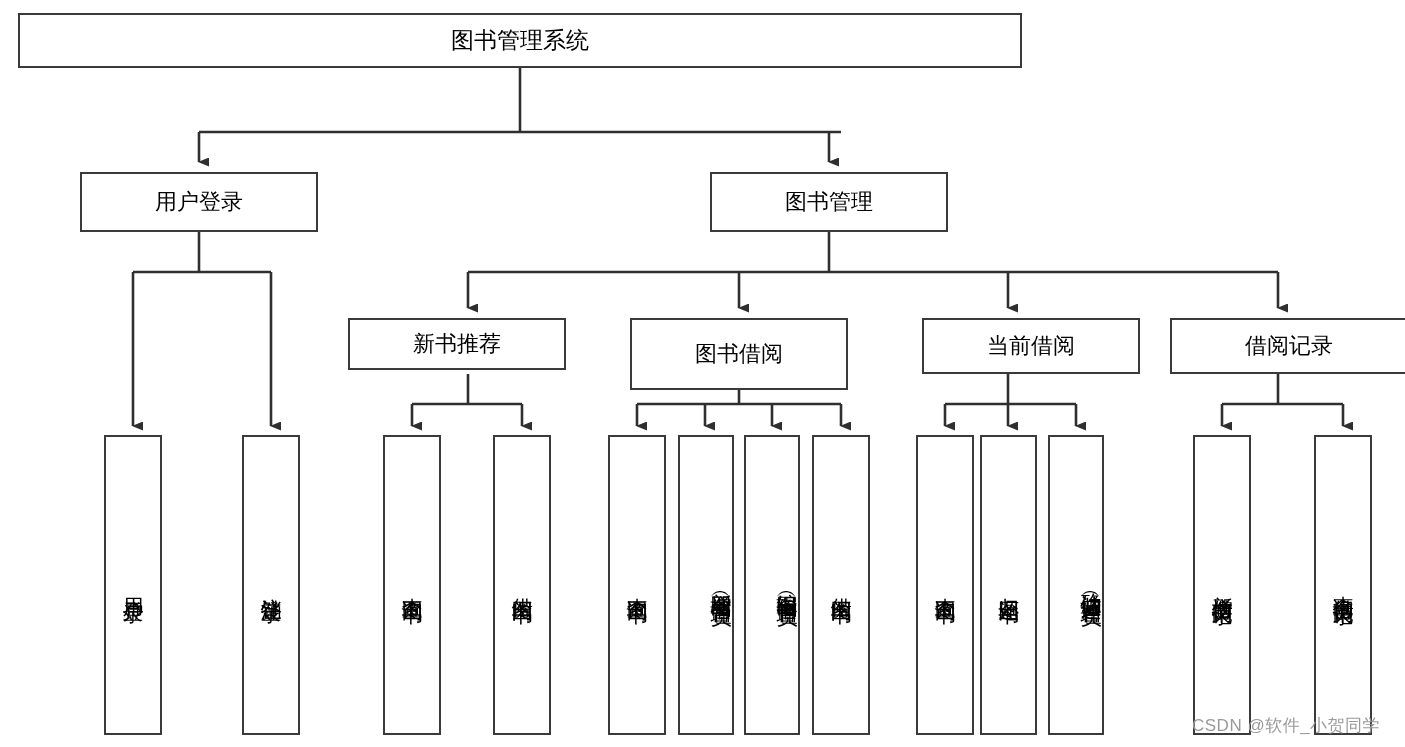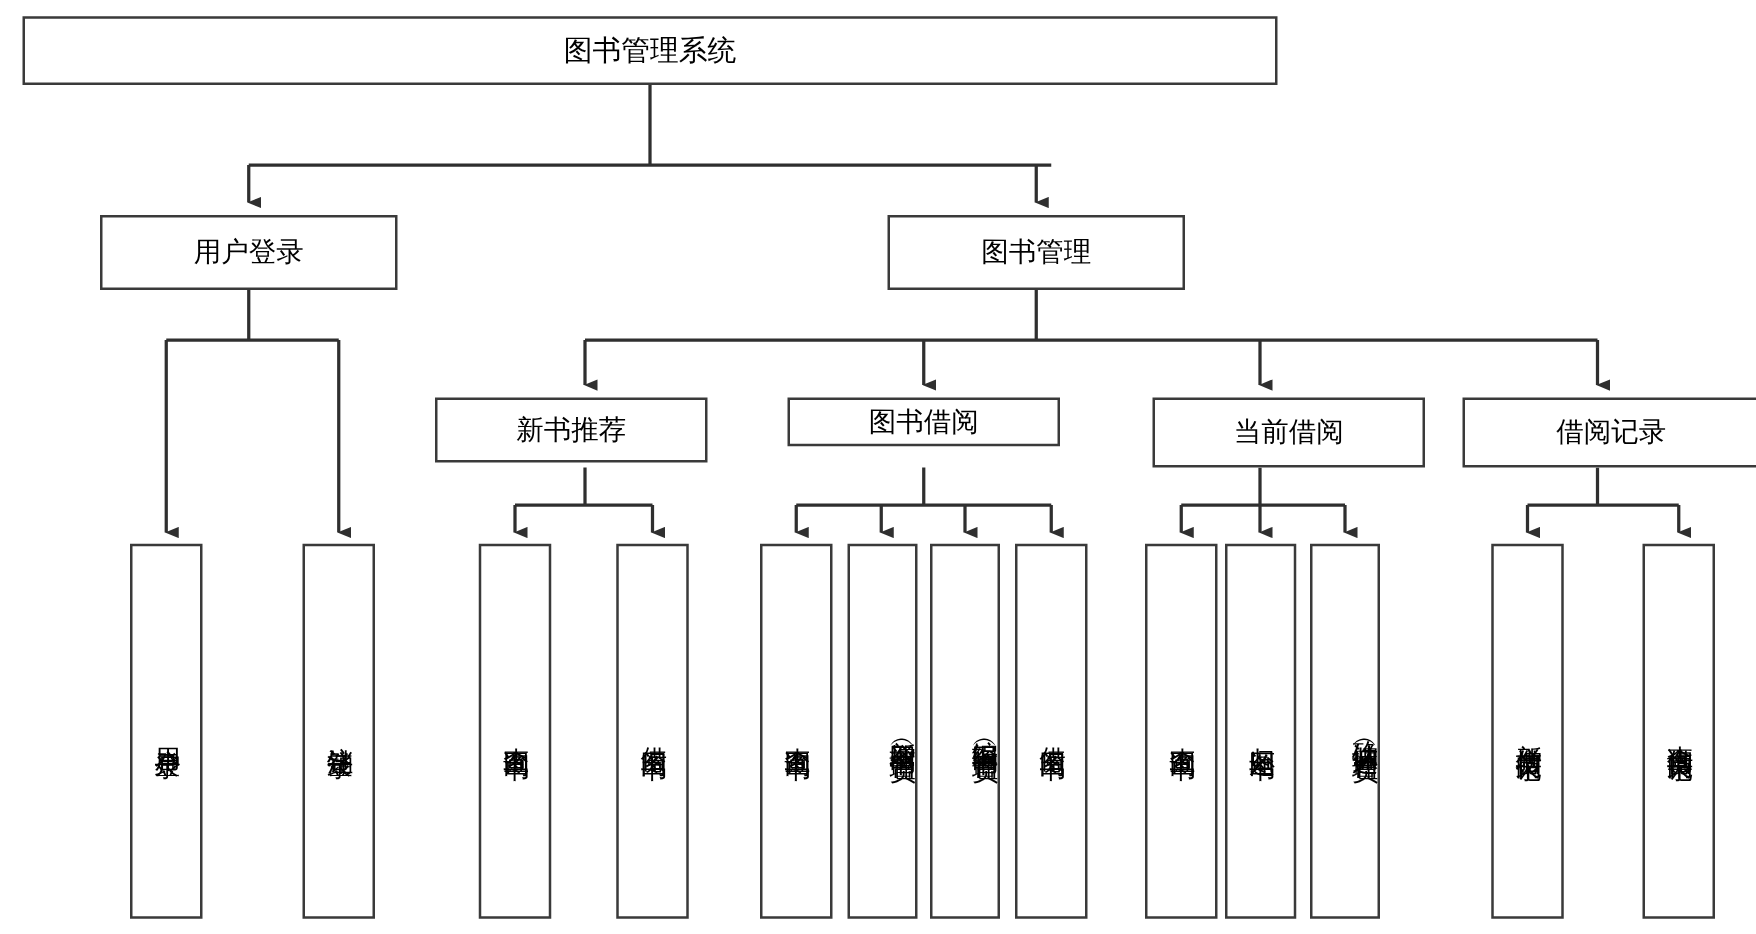--- a/index.html
+++ b/index.html
@@ -130,21 +130,21 @@
   <div class="node branch-node" style="left:80px; top:172px; width:238px; height:60px;">
     <span class="node-label">用户登录</span>
   </div>
   <div class="node branch-node" style="left:710px; top:172px; width:238px; height:60px;">
     <span class="node-label">图书管理</span>
   </div>
 
   <div class="node branch-node" style="left:348px; top:318px; width:218px; height:52px;">
     <span class="node-label">新书推荐</span>
   </div>
-  <div class="node branch-node" style="left:630px; top:318px; width:218px; height:39px;">
+  <div class="node branch-node" style="left:630px; top:318px; width:218px; height:72px;">
     <span class="node-label">图书借阅</span>
   </div>
   <div class="node branch-node" style="left:900px; top:318px; width:218px; height:56px;margin-left:22px;">
     <span class="node-label">当前借阅</span>
   </div>
   <div class="node branch-node" style="left:1170px; top:318px; width:238px; height:56px;">
     <span class="node-label">借阅记录</span>
   </div>
 
   <div class="node leaf-node" style="left:104px; top:435px; width:58px; height:300px;">
@@ -184,14 +184,15 @@
     <span class="node-label">确认归还（管理员）</span>
   </div>
 
   <div class="node leaf-node" style="left:1193px; top:435px; width:58px; height:300px;">
     <span class="node-label">新增借阅记录</span>
   </div>
   <div class="node leaf-node" style="left:1314px; top:435px; width:58px; height:300px;">
     <span class="node-label">查询借阅记录</span>
   </div>
 
+  <div id="watermark">CSDN @软件_小贺同学</div>
 
 </div>
 
 </body></html>

